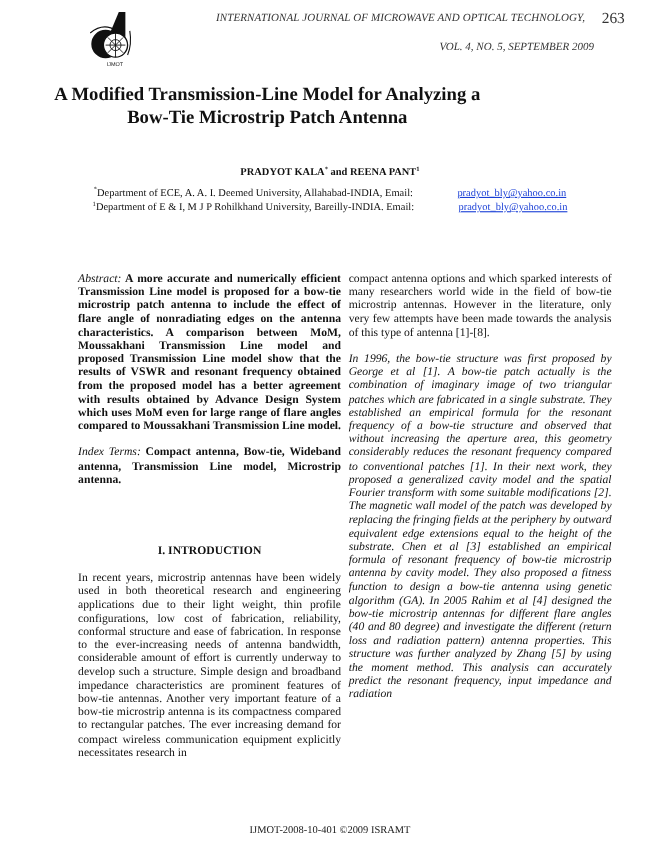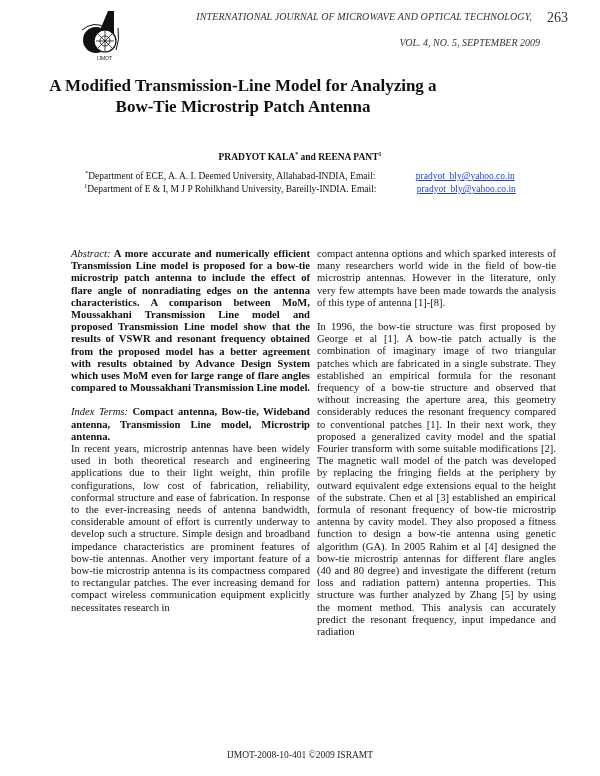--- a/index.html
+++ b/index.html
@@ -106,21 +106,21 @@
       font-weight: bold;
       margin-top: 12px !important;
     }
     .section-heading {
       text-align: center;
       font-weight: bold;
       font-size: 10.6px;
       margin-top: 53px !important;
       margin-bottom: 12px !important;
     }
-    .para-gap { margin-top: 12px !important; }
+    .para-gap { margin-top: 12px !important; font-style: italic; }
     .footer {
       position: absolute;
       left: 0;
       width: 600px;
       top: 750px;
       text-align: center;
       font-size: 9.5px;
       color: #222;
     }
   </style>
@@ -155,20 +155,21 @@
 <div class="affil affil-1">
   <sup>*</sup><span style="white-space:pre">Department of ECE, A. A. I. Deemed University, Allahabad-INDIA, Email: </span><a>pradyot_bly@yahoo.co.in</a>
 </div>
 <div class="affil affil-2">
   <sup>1</sup><span style="white-space:pre">Department of E &amp; I, M J P Rohilkhand University, Bareilly-INDIA. Email: </span><a>pradyot_bly@yahoo.co.in</a>
 </div>
 
 <div class="col col-left">
   <p class="abstract"><span class="label">Abstract:</span><span> A more accurate and numerically efficient Transmission Line model is proposed for a bow-tie microstrip patch antenna to include the effect of flare angle of nonradiating edges on the antenna characteristics. A comparison between MoM, Moussakhani Transmission Line model and proposed Transmission Line model show that the results of VSWR and resonant frequency obtained from the proposed model has a better agreement with results obtained by Advance Design System which uses MoM even for large range of flare angles compared to Moussakhani Transmission Line model.</span></p>
   <p class="index"><span class="label">Index Terms:</span><span> Compact antenna, Bow-tie, Wideband antenna, Transmission Line model, Microstrip antenna.</span></p>
+  <p class="section-heading">I. INTRODUCTION</p>
   <p>In recent years, microstrip antennas have been widely used in both theoretical research and engineering applications due to their light weight, thin profile configurations, low cost of fabrication, reliability, conformal structure and ease of fabrication. In response to the ever-increasing needs of antenna bandwidth, considerable amount of effort is currently underway to develop such a structure. Simple design and broadband impedance characteristics are prominent features of bow-tie antennas. Another very important feature of a bow-tie microstrip antenna is its compactness compared to rectangular patches. The ever increasing demand for compact wireless communication equipment explicitly necessitates research in</p>
 </div>
 
 <div class="col col-right">
   <p>compact antenna options and which sparked interests of many researchers world wide in the field of bow-tie microstrip antennas. However in the literature, only very few attempts have been made towards the analysis of this type of antenna [1]-[8].</p>
   <p class="para-gap">In 1996, the bow-tie structure was first proposed by George et al [1]. A bow-tie patch actually is the combination of imaginary image of two triangular patches which are fabricated in a single substrate. They established an empirical formula for the resonant frequency of a bow-tie structure and observed that without increasing the aperture area, this geometry considerably reduces the resonant frequency compared to conventional patches [1]. In their next work, they proposed a generalized cavity model and the spatial Fourier transform with some suitable modifications [2]. The magnetic wall model of the patch was developed by replacing the fringing fields at the periphery by outward equivalent edge extensions equal to the height of the substrate. Chen et al [3] established an empirical formula of resonant frequency of bow-tie microstrip antenna by cavity model. They also proposed a fitness function to design a bow-tie antenna using genetic algorithm (GA). In 2005 Rahim et al [4] designed the bow-tie microstrip antennas for different flare angles (40 and 80 degree) and investigate the different (return loss and radiation pattern) antenna properties. This structure was further analyzed by Zhang [5] by using the moment method. This analysis can accurately predict the resonant frequency, input impedance and radiation</p>
 </div>
 
 <div class="footer">IJMOT-2008-10-401 ©2009 ISRAMT</div>
 

